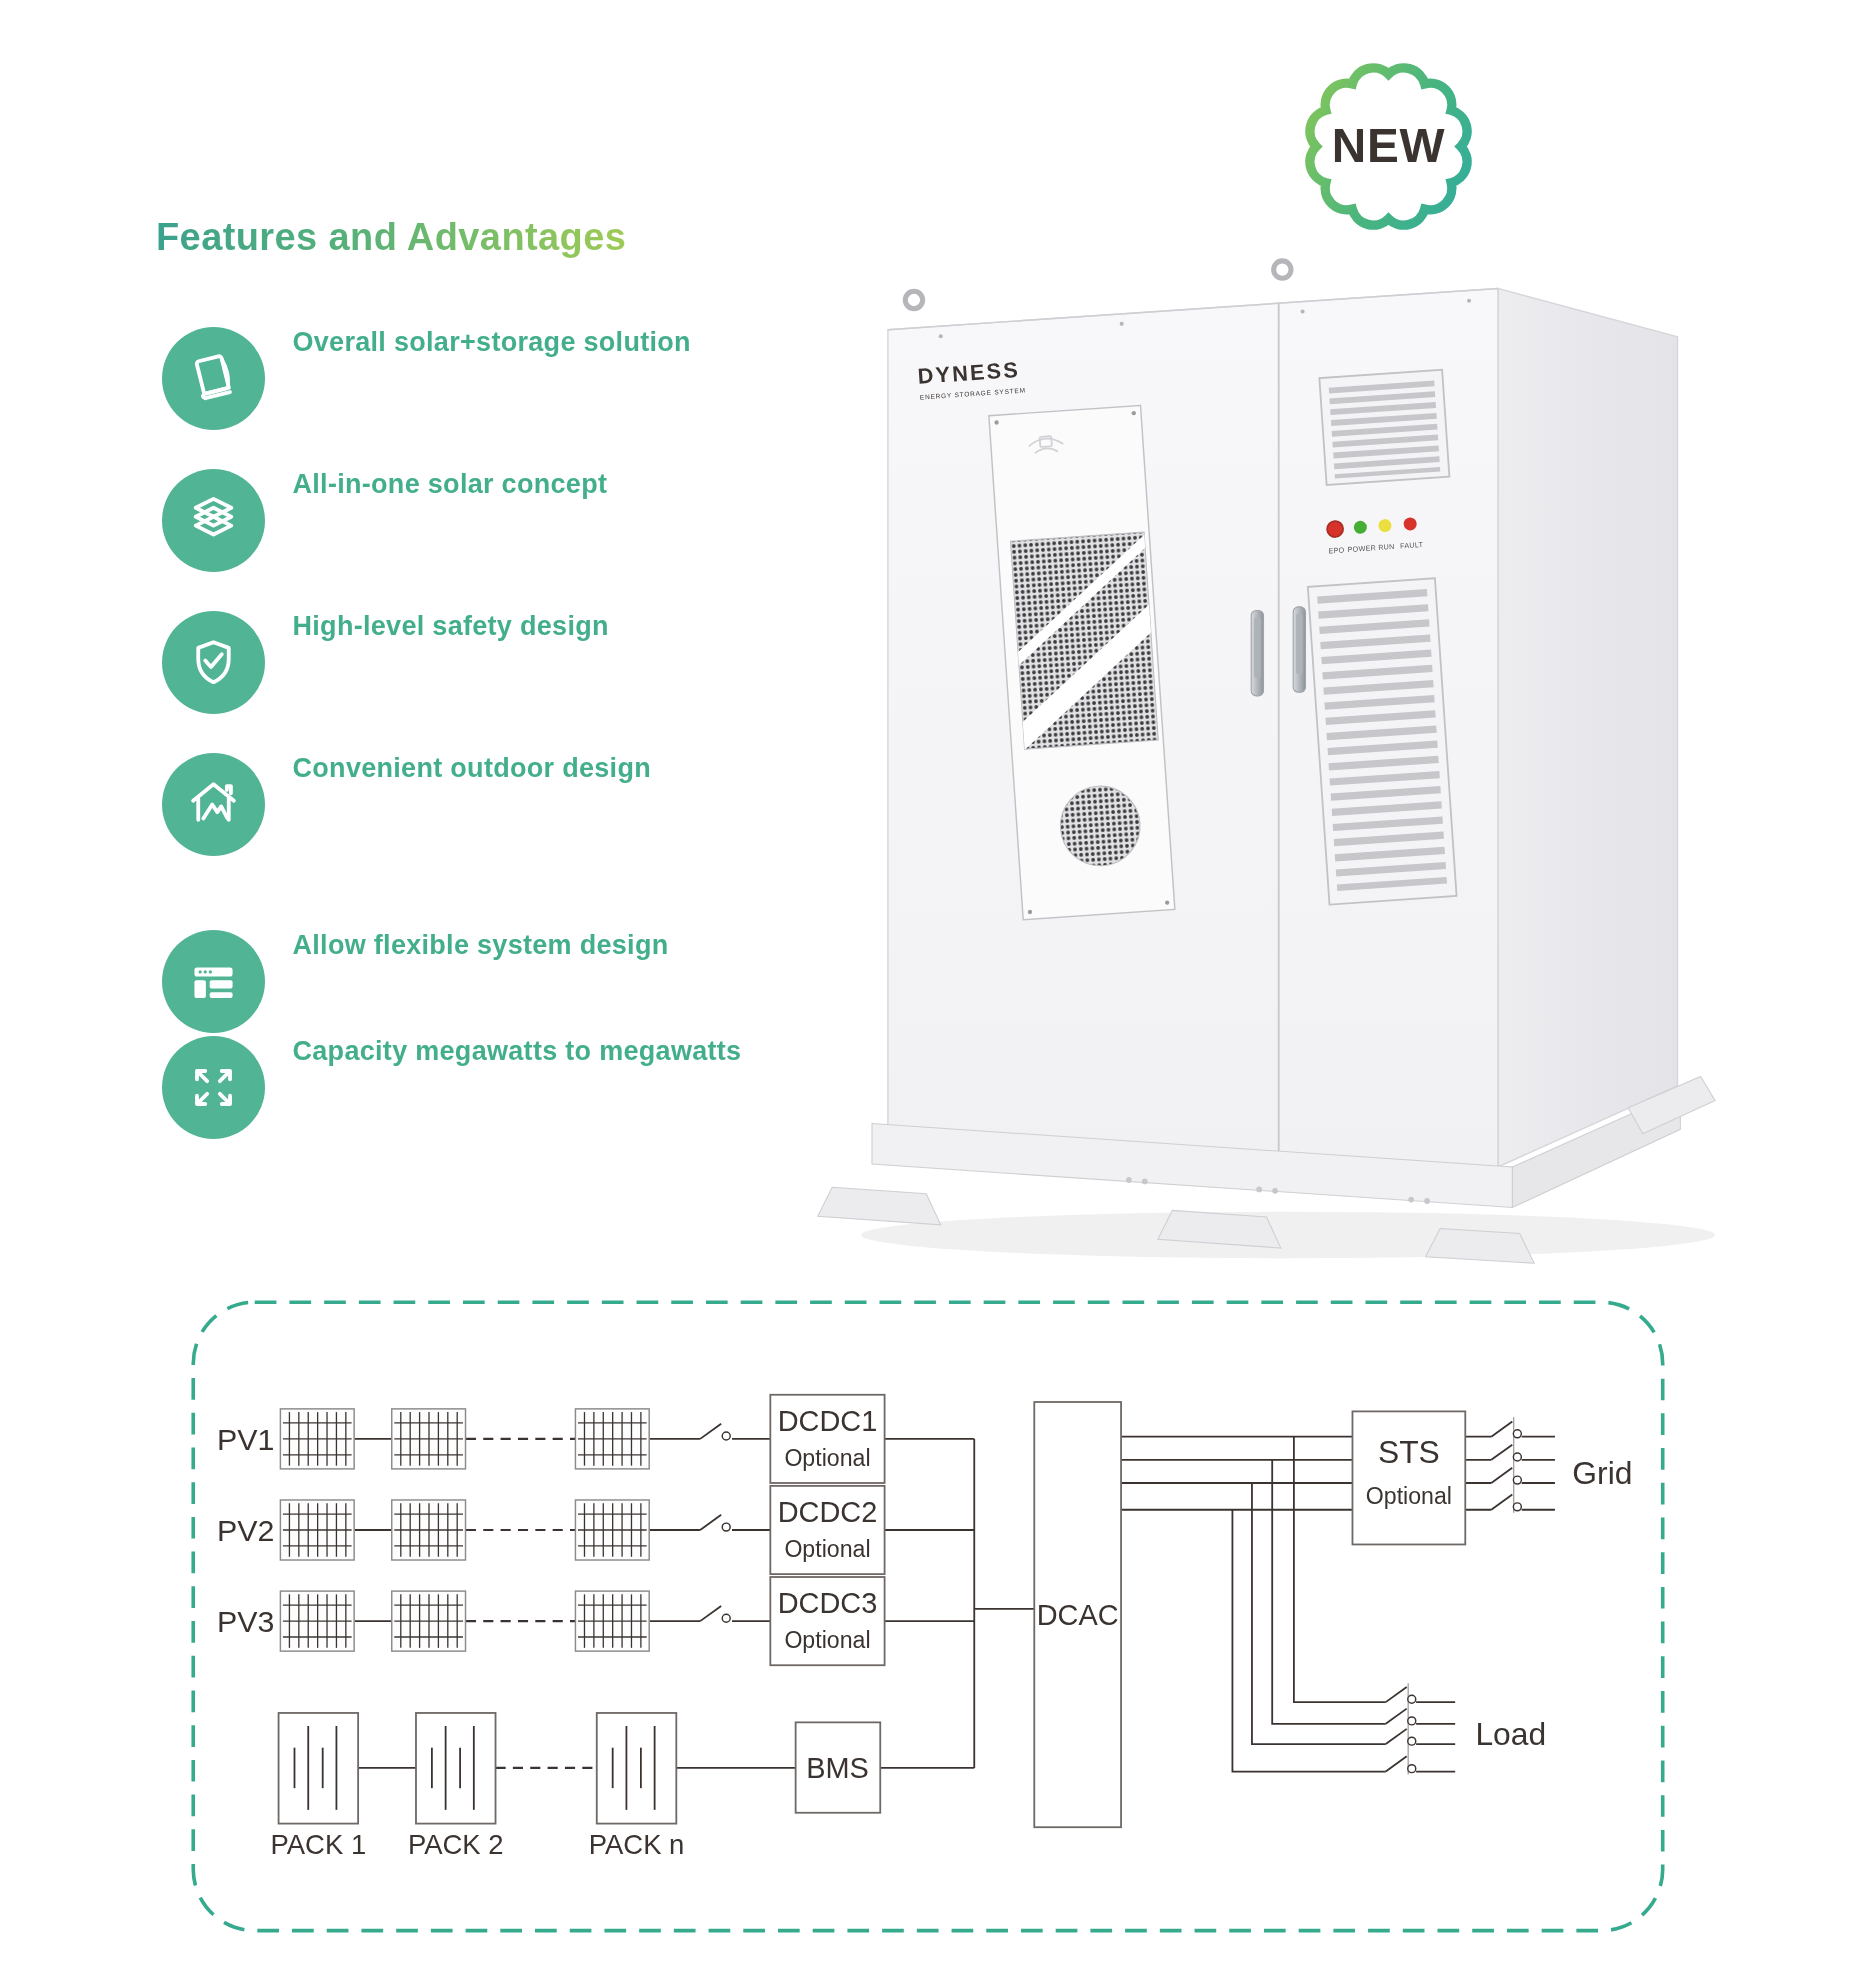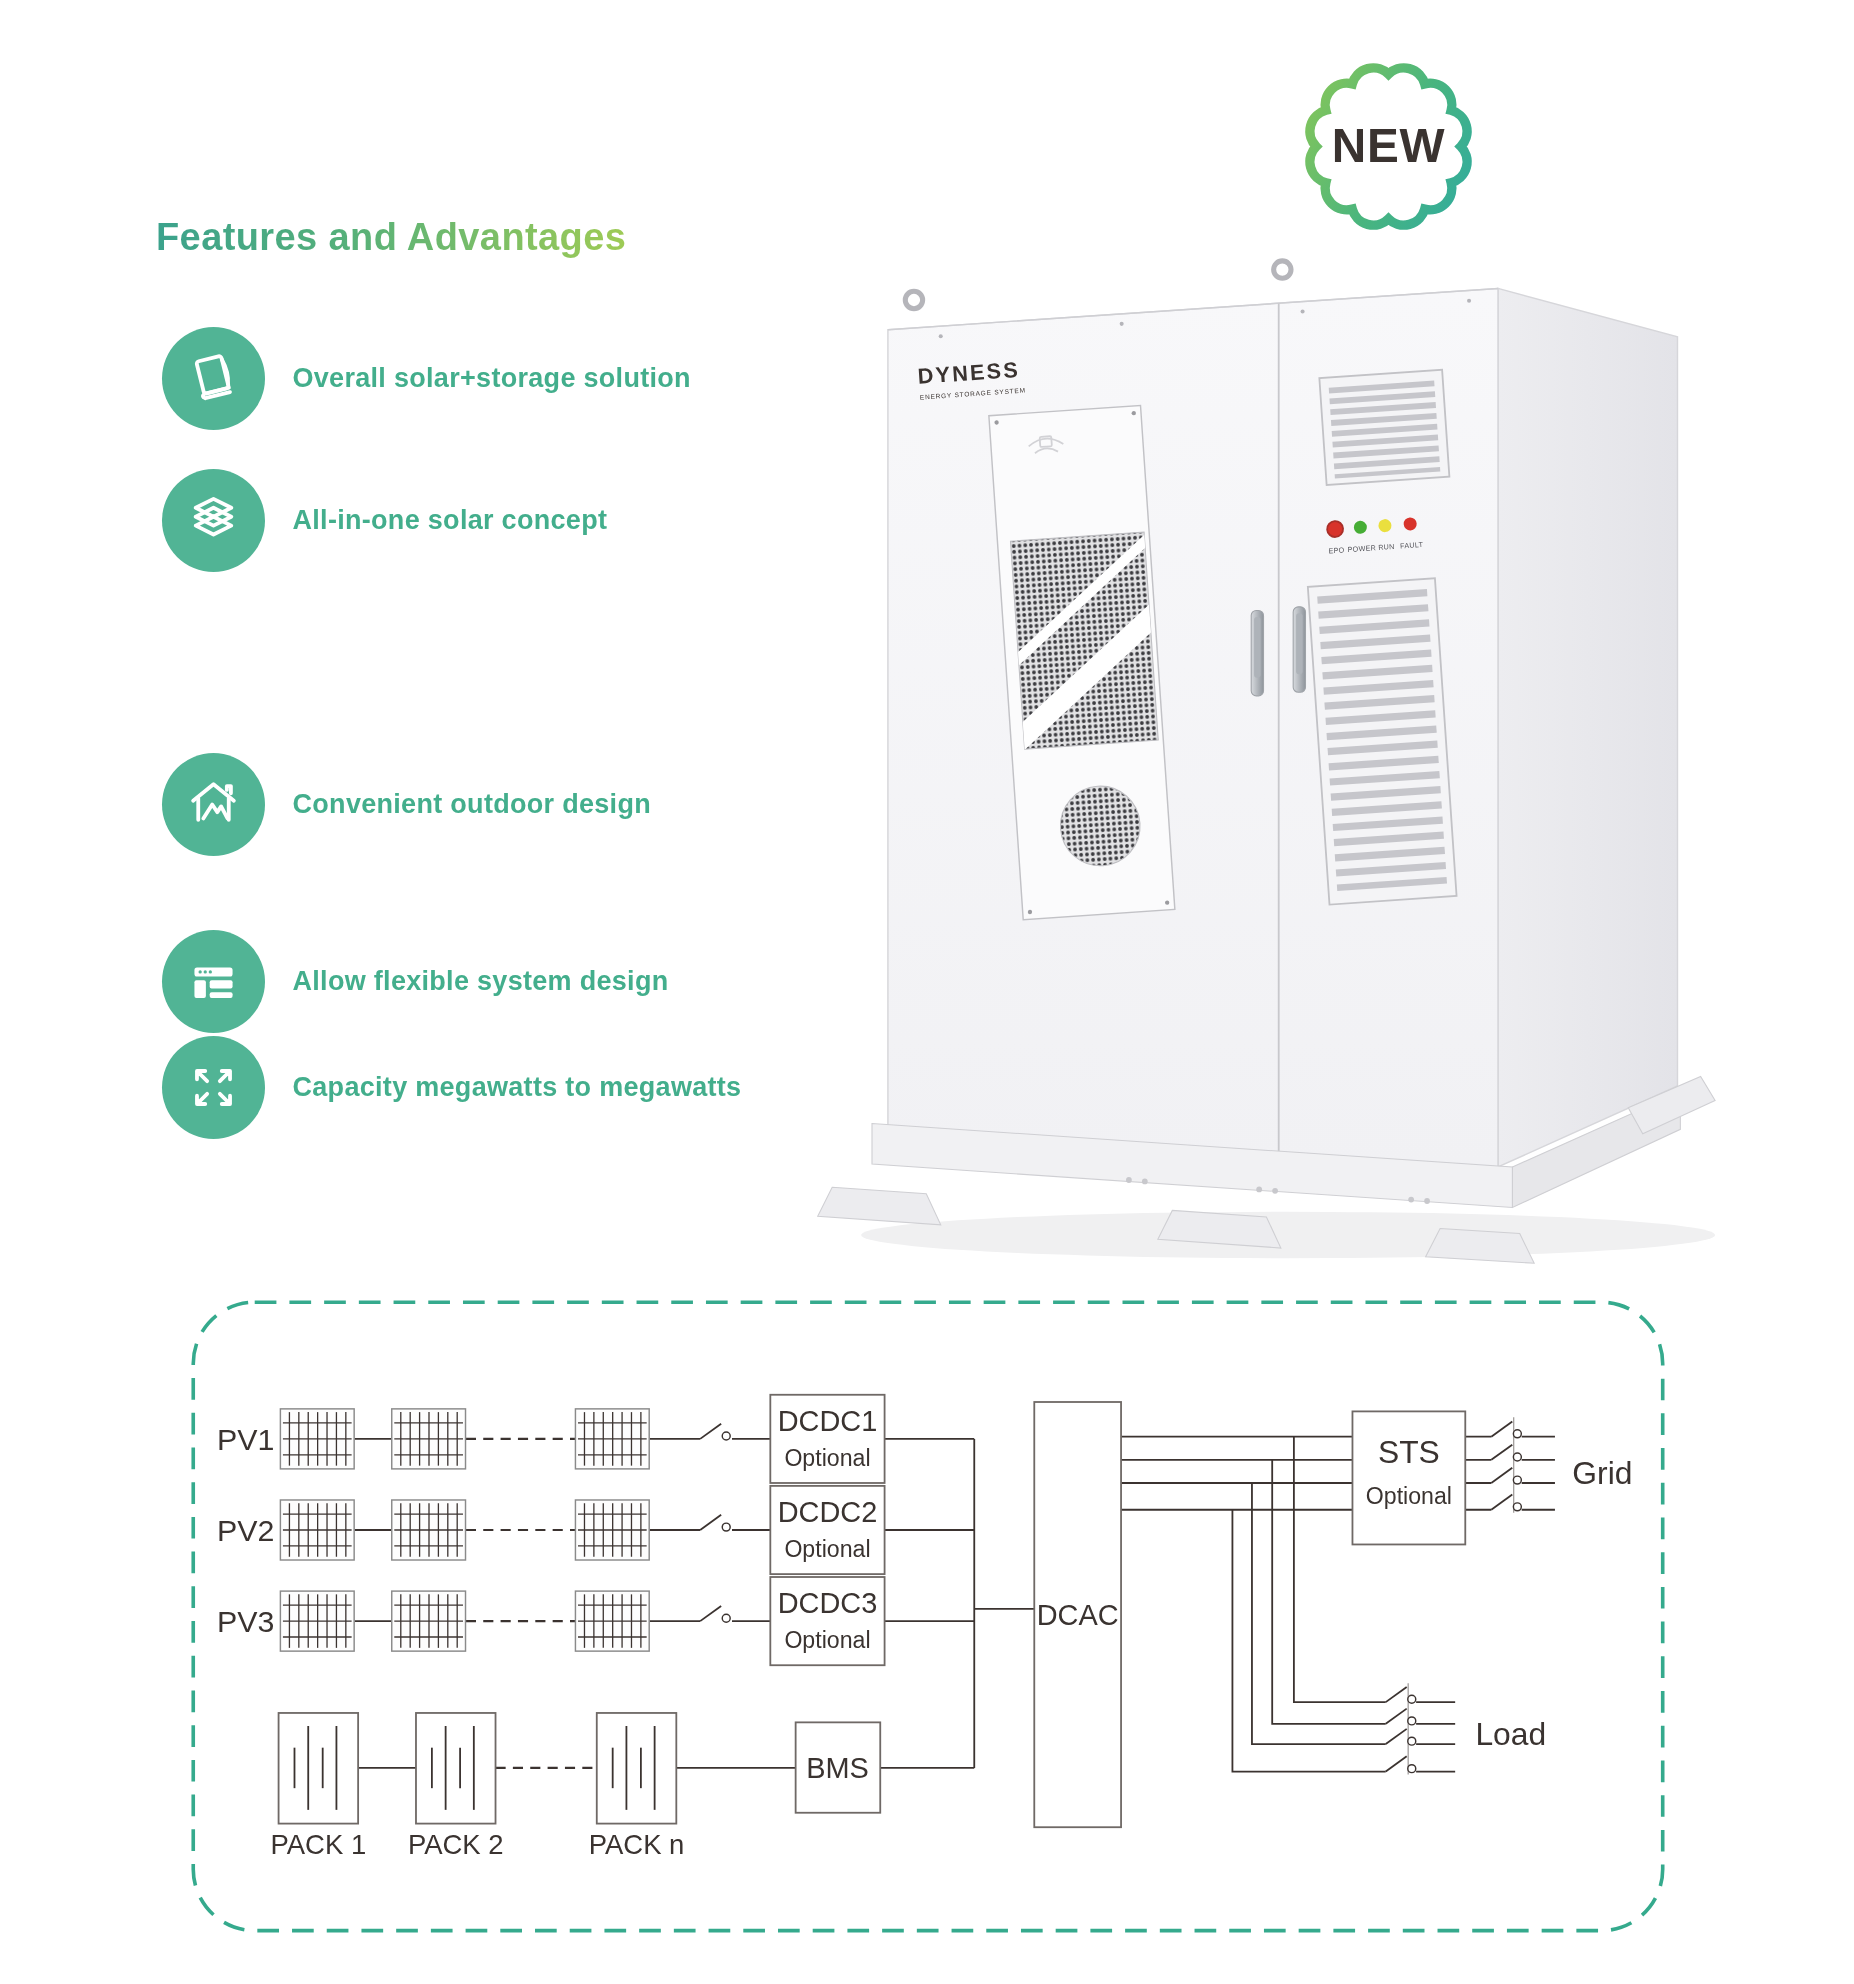--- a/index.html
+++ b/index.html
@@ -15,21 +15,21 @@
     position:absolute;left:156px;top:216px;
     font-size:38px;font-weight:bold;letter-spacing:0.4px;
     background:linear-gradient(90deg,#3ba28c 0%,#55b07a 40%,#9ecb55 100%);
     -webkit-background-clip:text;background-clip:text;
     color:transparent;-webkit-text-fill-color:transparent;
     display:inline-block;
   }
   
   .feature-row{
     position:absolute;left:162px;height:103px;
-    display:flex;align-items:center;gap:27.5px;
+    display:flex;align-items:flex-start;gap:27.5px;
   }
   .f-circle{
     width:103px;height:103px;border-radius:50%;
     background:#51b495;flex:0 0 auto;
     display:flex;align-items:center;justify-content:center;
   }
   .f-circle svg{width:61px;height:61px;display:block;}
   .f-ico{stroke:#ffffff;stroke-width:3;fill:none;stroke-linejoin:round;stroke-linecap:round;}
   .f-label{
     font-size:27px;font-weight:bold;color:#43ae8c;letter-spacing:0.3px;white-space:nowrap;
@@ -92,20 +92,31 @@
           <g class="f-ico">
         <path d="M24 7 38 14 24 21 10 14 Z"></path>
         <path d="M24 14 38 21 24 28 10 21 Z"></path>
         <path d="M24 21 38 28 24 35 10 28 Z"></path>
       </g>
         </svg>
     </div>
     <div class="f-label">All-in-one solar concept</div>
   </div>
 
+  <div class="feature-row" style="top:611px">
+    <div class="f-circle">
+      <svg viewBox="0 0 48 48">
+          <g class="f-ico">
+        <path d="M24 8 36 12.5 V21 C36 30.5 30.5 36.5 24 39.5 C17.5 36.5 12 30.5 12 21 V12.5 Z"></path>
+        <path d="M17.5 22.5 22 27.5 30.5 17.5"></path>
+      </g>
+        </svg>
+    </div>
+    <div class="f-label">High-level safety design</div>
+  </div>
 
   <div class="feature-row" style="top:753px">
     <div class="f-circle">
       <svg viewBox="0 0 48 48">
           <g class="f-ico">
         <path d="M8 21 24 8 40 21"></path>
         <path d="M34.5 12.5 V9.5 h3.2 V15.2"></path>
         <path d="M12 19 V36 M36 19 V36"></path>
         <path d="M16 35 23 24 27 30 30 25.5 35 35"></path>
       </g>

